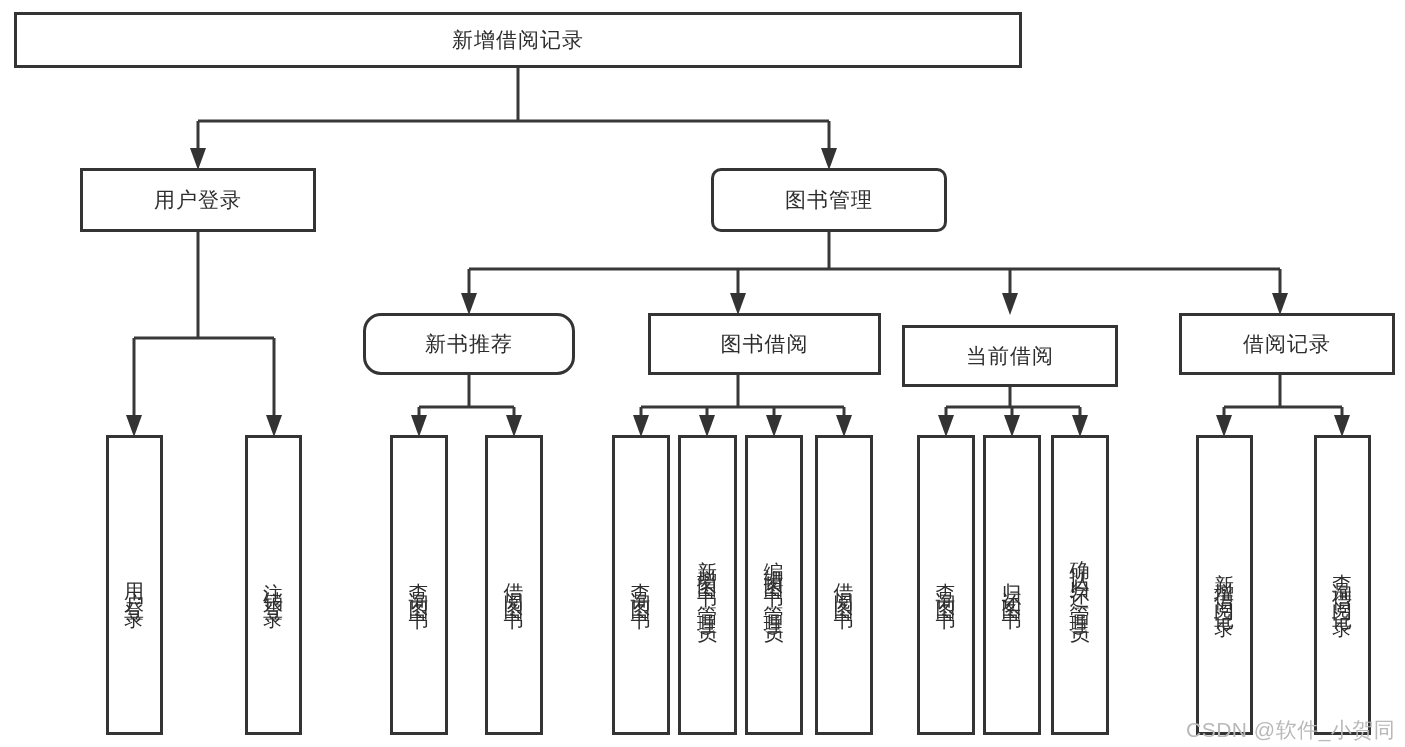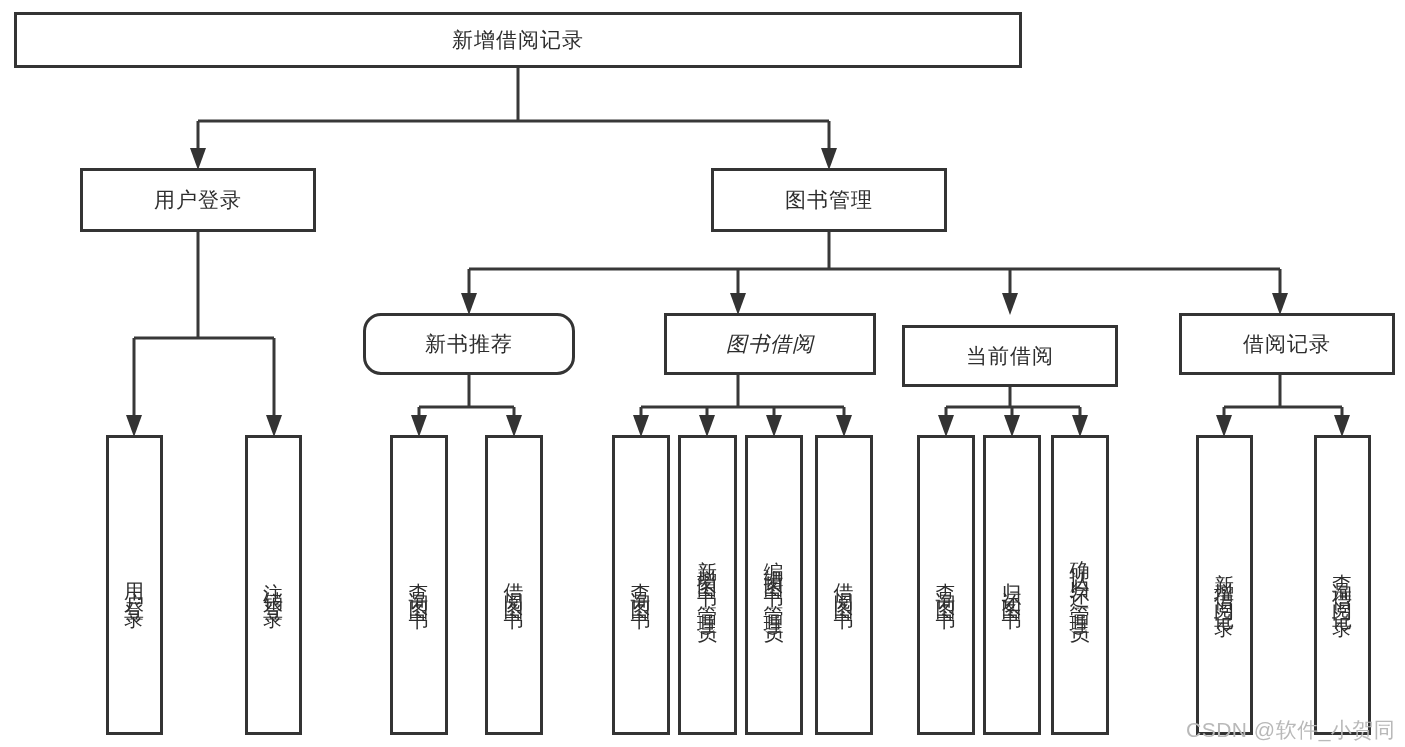--- a/index.html
+++ b/index.html
@@ -101,24 +101,24 @@
     <g>
       <path d="M1280,375 V407 M1224,407 H1342 M1224,407 V416 M1342,407 V416"></path>
       <polygon points="1216,415 1232,415 1224,437"></polygon>
       <polygon points="1334,415 1350,415 1342,437"></polygon>
     </g>
   </svg>
 
   <div class="node hnode" style="left:14px; top:12px; width:1008px; height:56px;">新增借阅记录</div>
 
   <div class="node hnode" style="left:80px; top:168px; width:236px; height:64px;">用户登录</div>
-  <div class="node hnode" style="left:711px; top:168px; width:236px; height:64px;">图书管理</div>
+  <div class="node hnode" style="left:711px; top:168px; width:236px; height:64px;border-radius:10px;">图书管理</div>
 
   <div class="node hnode" style="left:363px; top:313px; width:212px; height:62px;border-radius:18px;">新书推荐</div>
-  <div class="node hnode" style="left:664px; top:313px; width:212px; height:62px;font-style:italic;">图书借阅</div>
+  <div class="node hnode" style="left:648px; top:313px; width:233px; height:62px;">图书借阅</div>
   <div class="node hnode" style="left:902px; top:325px; width:216px; height:62px;">当前借阅</div>
   <div class="node hnode" style="left:1179px; top:313px; width:216px; height:62px;">借阅记录</div>
 
   <div class="node vnode leaf" style="left:106px; width:57px;">用户登录</div>
   <div class="node vnode leaf" style="left:245px; width:57px;">注销登录</div>
 
   <div class="node vnode leaf" style="left:390px; width:58px;">查询图书</div>
   <div class="node vnode leaf" style="left:485px; width:58px;">借阅图书</div>
 
   <div class="node vnode leaf" style="left:612px; width:58px;">查询图书</div>

